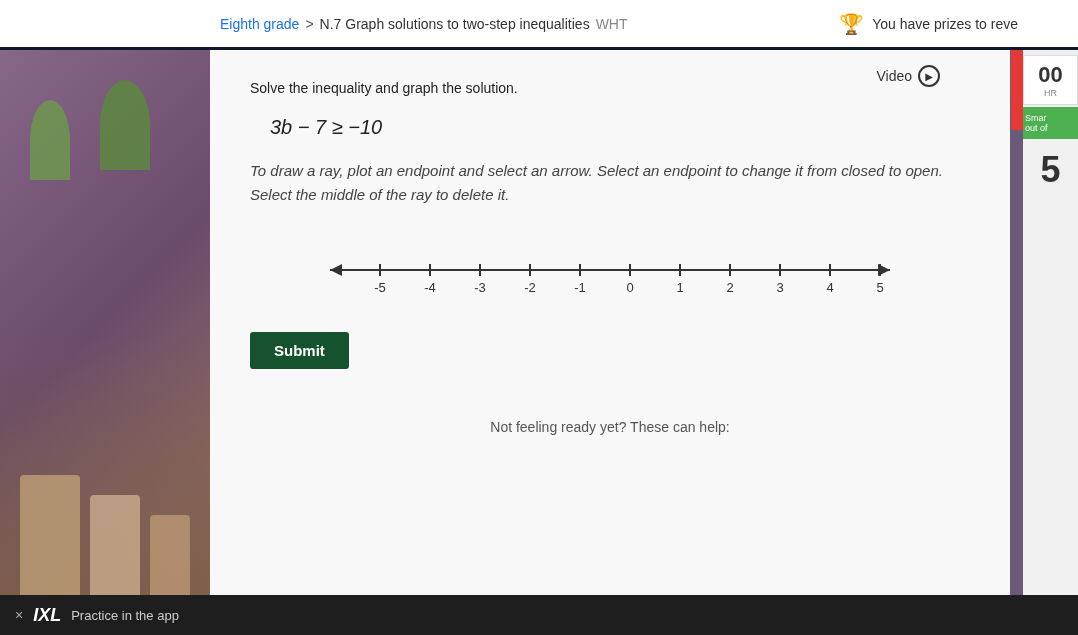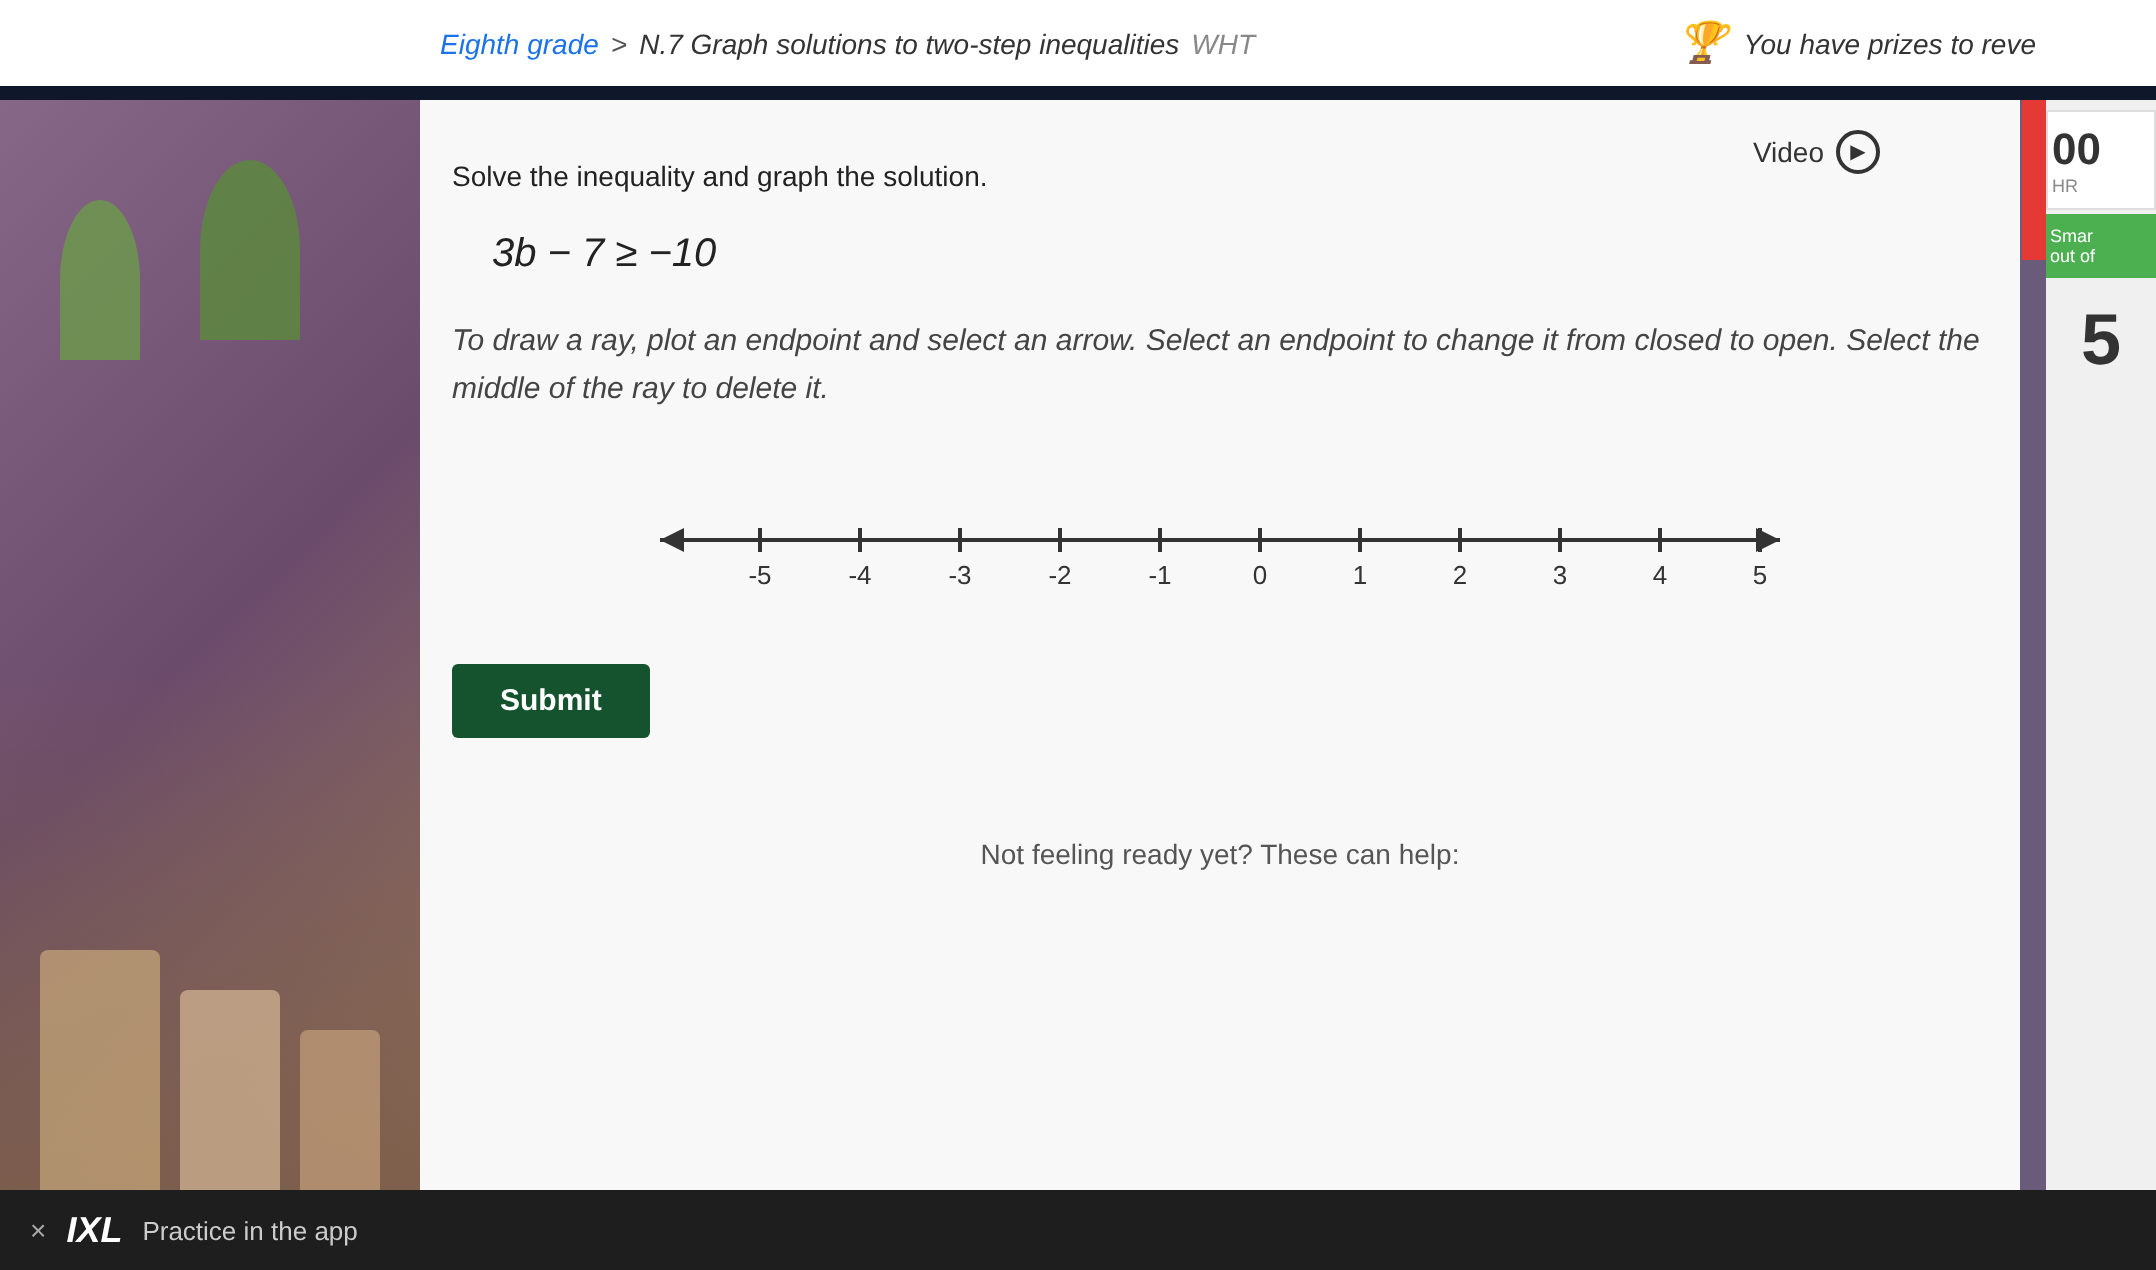--- a/index.html
+++ b/index.html
@@ -27,22 +27,21 @@
     .top-bar {
       position: absolute;
       top: 0;
       left: 0;
       width: 1078px;
       height: 50px;
       background: #fff;
       display: flex;
       align-items: center;
       z-index: 10;
-      border-bottom: 7px solid #0f172a;
-      font-style: italic;
+      border-bottom: 3px solid #0f172a;
     }
 
     .breadcrumb {
       display: flex;
       align-items: center;
       margin-left: 220px;
       font-size: 14px;
       color: #555;
     }
 
@@ -94,20 +93,21 @@
       display: flex;
       flex-direction: column;
       align-items: center;
       padding-top: 50px;
     }
 
     .right-score-box {
       width: 55px;
       background: #fff;
       border: 1px solid #ddd;
+      text-align: center;
       padding: 6px 2px;
       margin-top: 5px;
     }
 
     .score-number {
       font-size: 22px;
       font-weight: bold;
       color: #333;
     }
 
@@ -136,21 +136,21 @@
 
     
     .main-card {
       position: absolute;
       left: 210px;
       top: 50px;
       width: 800px;
       height: 585px;
       background: #f8f8f8;
       z-index: 5;
-      padding: 30px 16px;
+      padding: 30px 40px;
       overflow: hidden;
     }
 
     
     .video-btn {
       position: absolute;
       top: 15px;
       right: 70px;
       display: flex;
       align-items: center;

